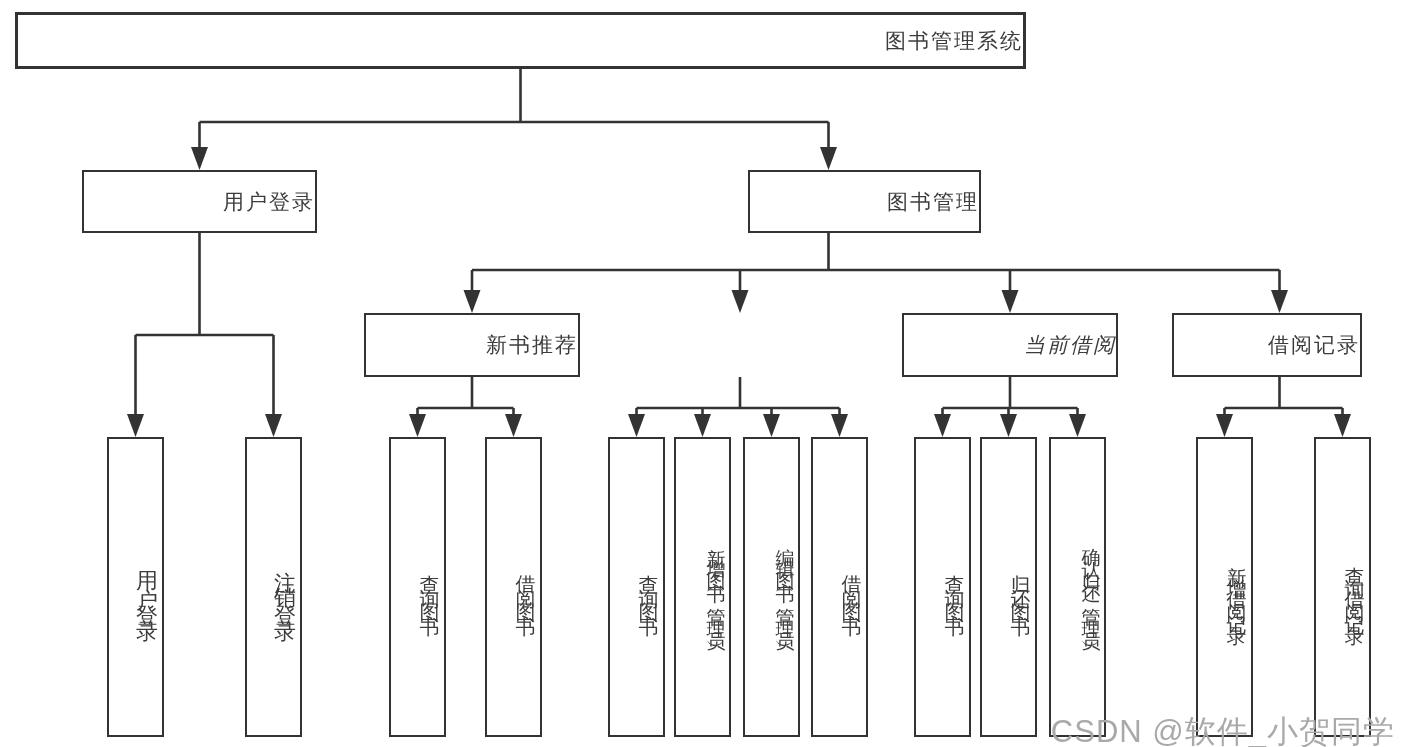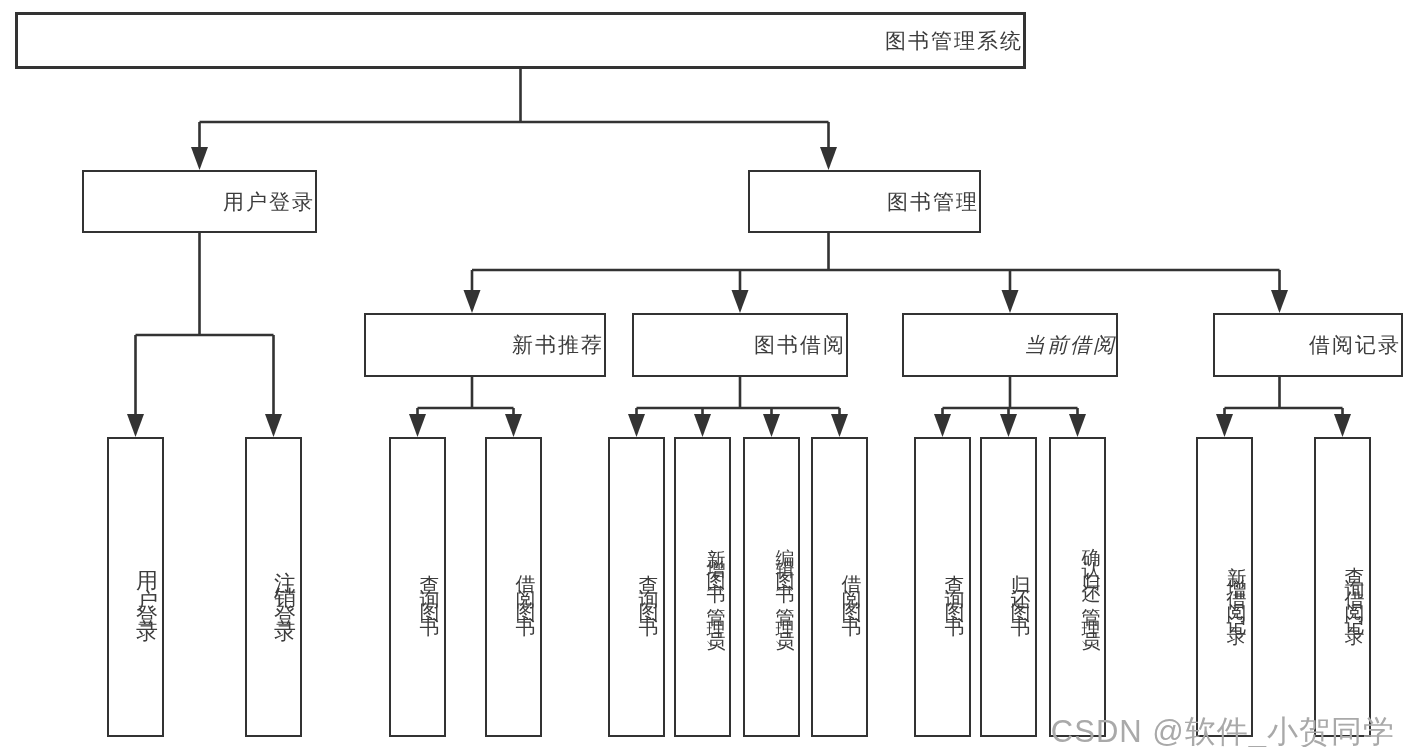--- a/index.html
+++ b/index.html
@@ -102,30 +102,27 @@
     <span>图书管理系统</span>
   </div>
 
   <div class="node hbox l2" style="left:82px;width:235px;">
     <span>用户登录</span>
   </div>
   <div class="node hbox l2" style="left:712px;width:233px;margin-left:36px;">
     <span>图书管理</span>
   </div>
 
-  <div class="node hbox l3" style="left:364px;width:242px;">
+  <div class="node hbox l3" style="left:364px;width:216px;">
     <span>新书推荐</span>
-  </div>
-  <div class="node hbox l3" style="left:632px;width:216px;">
-    <span>图书借阅</span>
   </div>
   <div class="node hbox l3" style="left:902px;width:216px;font-style:italic;">
     <span>当前借阅</span>
   </div>
-  <div class="node hbox l3" style="left:1172px;width:190px;margin-left:41px;">
+  <div class="node hbox l3" style="left:1172px;width:190px;">
     <span>借阅记录</span>
   </div>
 
   <div class="node vbox" style="left:107px;">
     <span class="vlabel sp-wide">用户登录</span>
   </div>
   <div class="node vbox" style="left:245px;">
     <span class="vlabel sp-wide">注销登录</span>
   </div>
 

